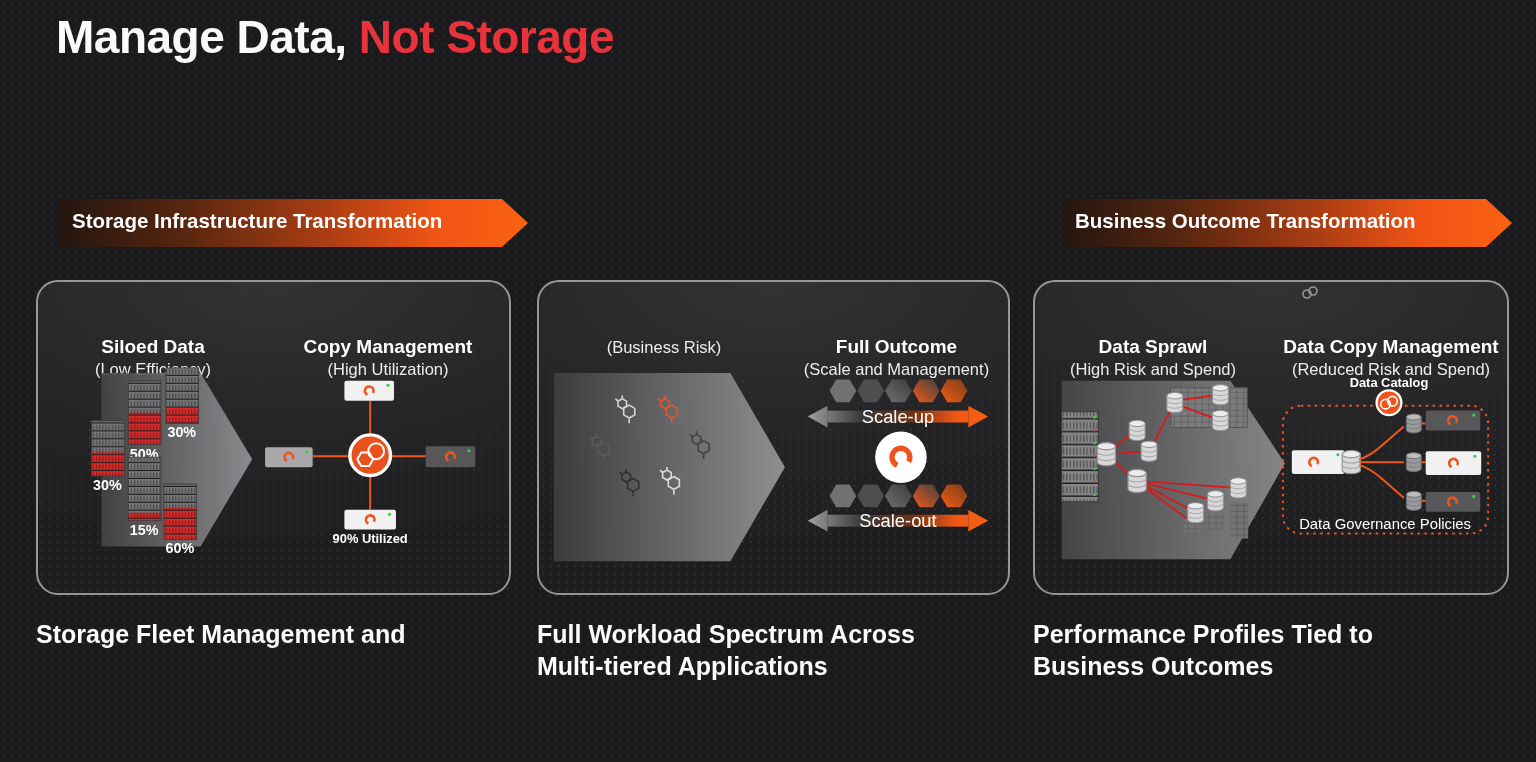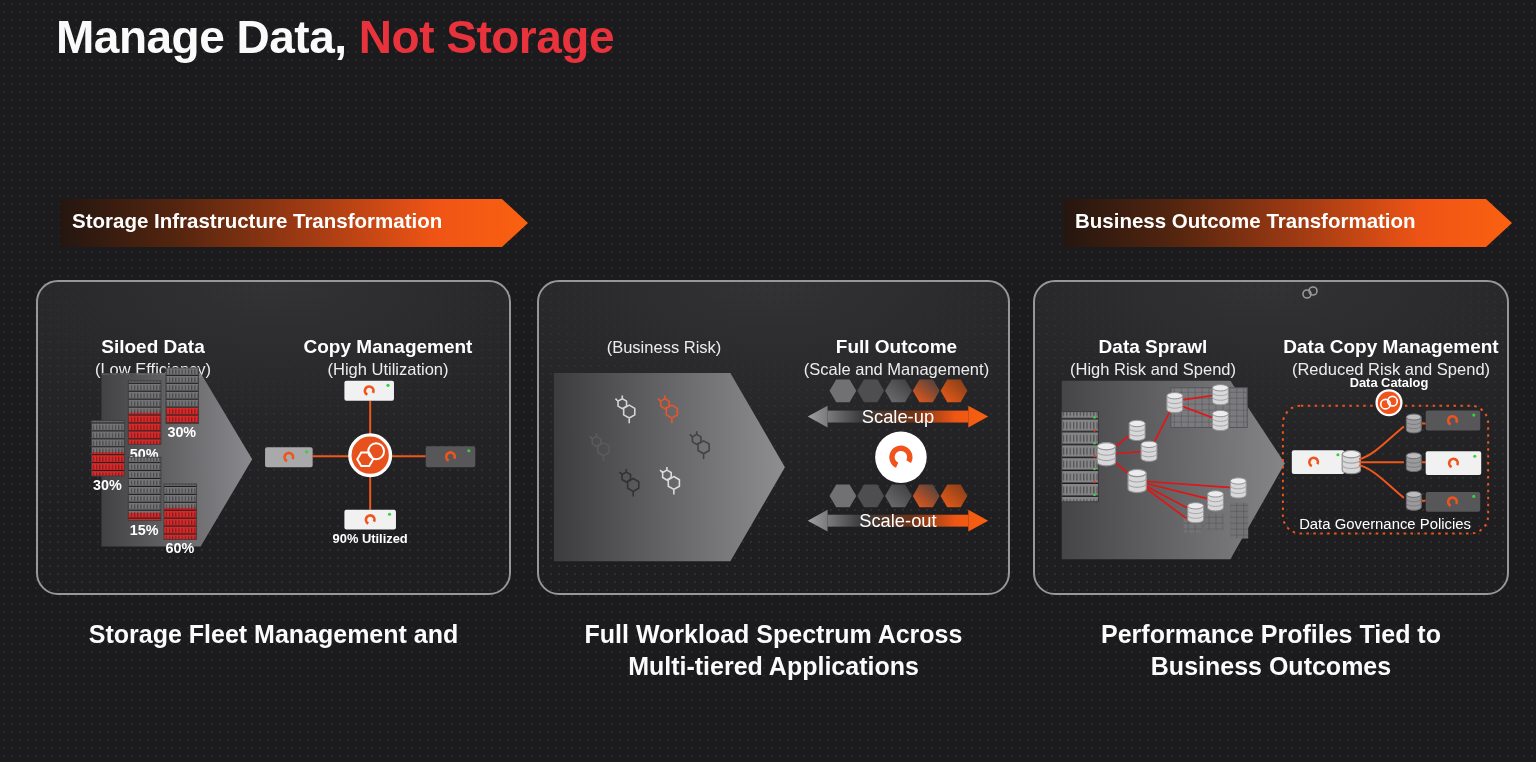--- a/index.html
+++ b/index.html
@@ -38,21 +38,21 @@
   .ph .t{font-size:19px;font-weight:bold;}
   .ph .s{font-size:16.5px;color:#ececec;margin-top:2px;}
   .diagram{position:absolute;left:0;top:85px;width:100%;height:230px;display:block;}
   .diagram text{font-family:"Liberation Sans",sans-serif;fill:#fff;}
   .pct{font-size:14.5px;font-weight:bold;text-anchor:middle;}
   .hublbl{font-size:13px;font-weight:bold;text-anchor:middle;}
   .arrlbl{font-size:18.5px;text-anchor:middle;}
   .cataloglbl{font-size:13px;font-weight:bold;text-anchor:middle;}
   .govlbl{font-size:15px;text-anchor:middle;}
   .caption{
-    position:absolute;top:618px;text-align:center;color:#fbfbfb;
+    position:absolute;top:618px;color:#fbfbfb;
     font-size:25px;font-weight:bold;line-height:32px;
   }
   #cap1{left:36px;width:475px;}
   #cap2{left:537px;width:473px;}
   #cap3{left:1033px;width:476px;}
   .deco{position:absolute;left:266px;top:4px;}
 </style>
 </head>
 <body>
 

